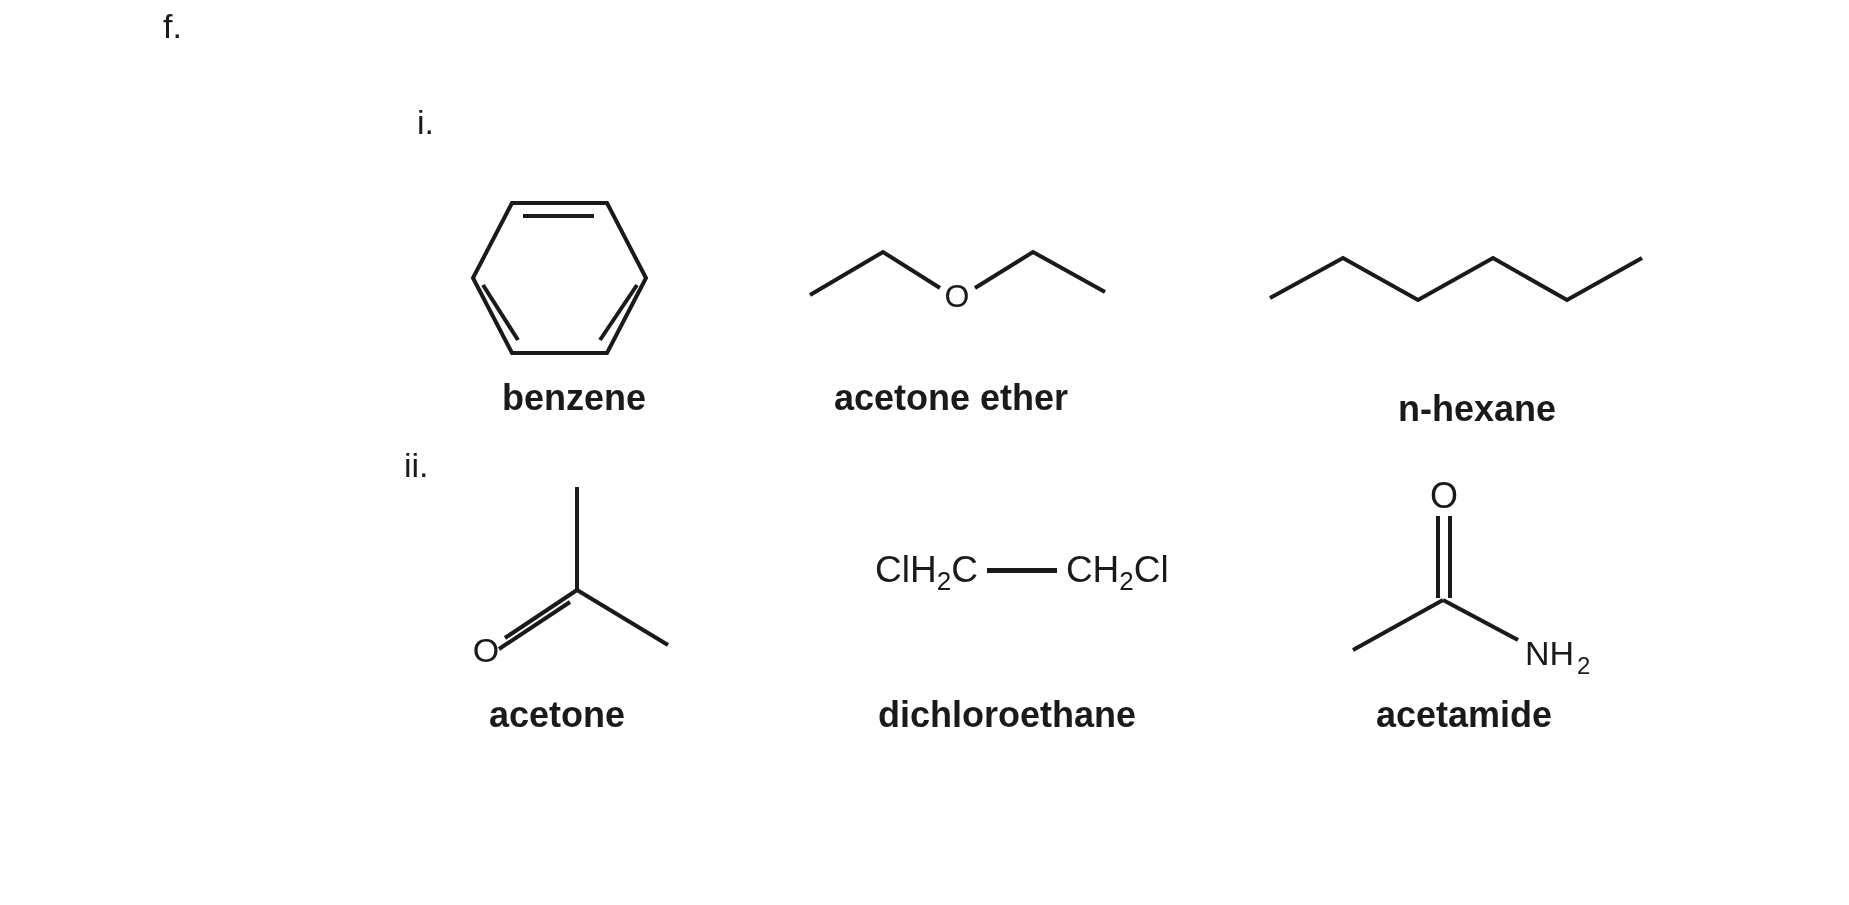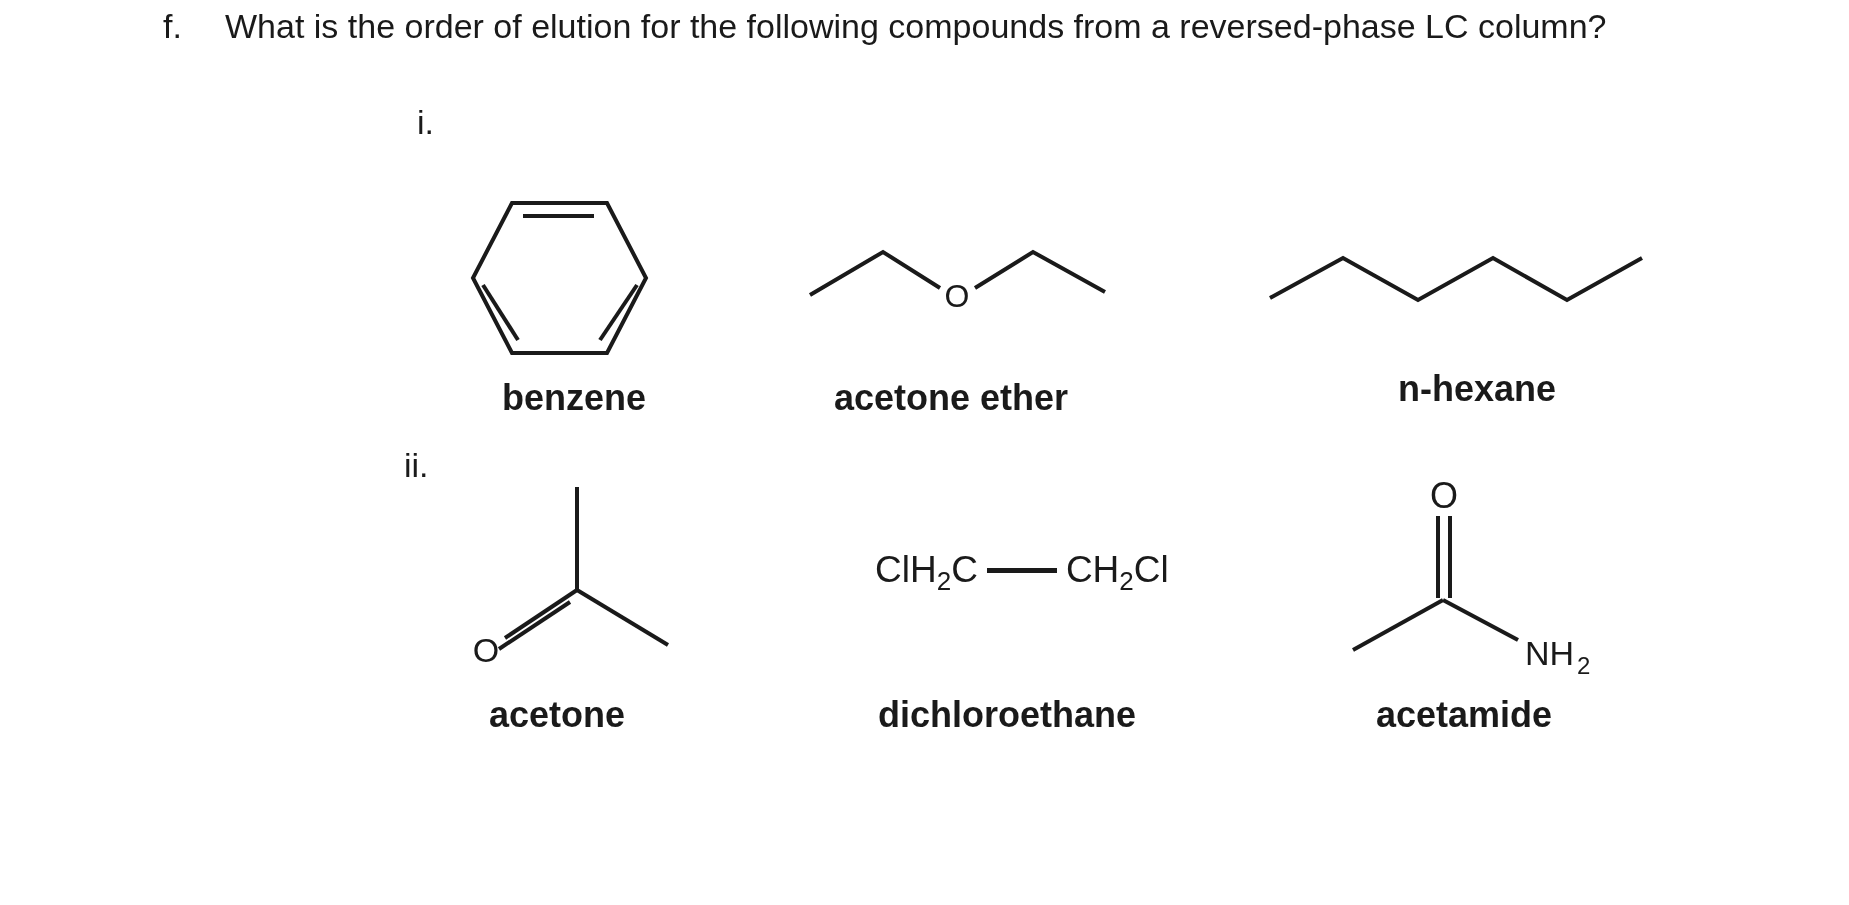--- a/index.html
+++ b/index.html
@@ -44,21 +44,20 @@
     vertical-align:9px;
     margin:0 9px;
   }
 </style>
 </head>
 <body>
 
 <div class="page">
 
   <div class="abs qtext" style="left:163px; top:6px;">f.</div>
-  <div class="abs qtext" style="left:225px; top:6px;">What is the order of elution for the following compounds from a reversed-phase LC column?</div>
 
   <div class="abs sub-label" style="left:417px; top:103px;">i.</div>
 
   <svg class="struct" style="left:465px; top:193px;" width="190" height="175" viewBox="0 0 190 175">
     <polygon class="bond" points="8,85 47,10 142,10 181,85 142,160 47,160"></polygon>
     <line class="bond" x1="58" y1="23" x2="129" y2="23"></line>
     <line class="bond" x1="172" y1="92" x2="135" y2="147"></line>
     <line class="bond" x1="18" y1="92" x2="53" y2="147"></line>
   </svg>
 
@@ -67,21 +66,21 @@
     <text x="162" y="72" font-size="32" text-anchor="middle">O</text>
     <polyline class="bond" points="180,53 238,17 310,57"></polyline>
   </svg>
 
   <svg class="struct" style="left:1255px; top:245px;" width="395" height="65" viewBox="0 0 395 65">
     <polyline class="bond" points="15,53 88,13 163,55 238,13 312,55 387,13"></polyline>
   </svg>
 
   <div class="struct-label" style="left:574px; top:377px;">benzene</div>
   <div class="struct-label" style="left:951px; top:377px;">acetone ether</div>
-  <div class="struct-label" style="left:1477px; top:368px;">n-hexane</div>
+  <div class="struct-label" style="left:1477px; top:388px;">n-hexane</div>
 
   <div class="abs sub-label" style="left:404px; top:446px;">ii.</div>
 
   <svg class="struct" style="left:455px; top:475px;" width="230" height="200" viewBox="0 0 230 200">
     <line class="bond" x1="122" y1="12" x2="122" y2="115"></line>
     <line class="bond" x1="122" y1="115" x2="213" y2="170"></line>
     <line class="bond" x1="122" y1="115" x2="50" y2="163"></line>
     <line class="bond" x1="115" y1="127" x2="44" y2="174"></line>
     <text x="31" y="187" font-size="34" text-anchor="middle">O</text>
   </svg>

